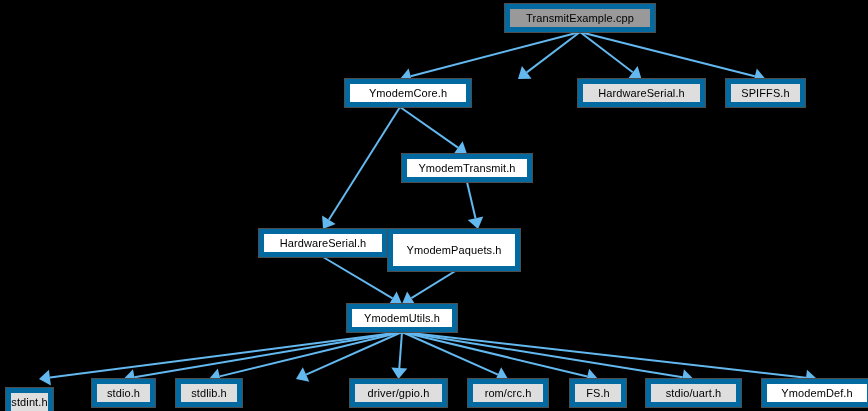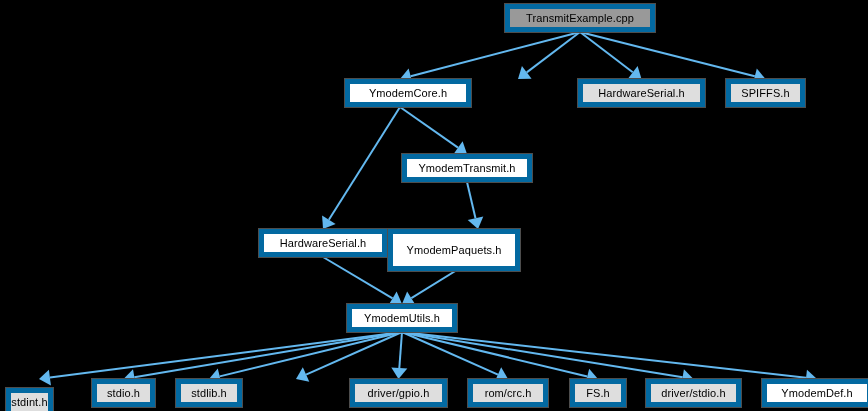--- a/index.html
+++ b/index.html
@@ -121,18 +121,18 @@
     <div class="node fill-light" style="left: 350px; top: 379px; width: 97px; height: 28px;">
       <span class="node-label">driver/gpio.h</span>
     </div>
     <div class="node fill-light" style="left: 468px; top: 379px; width: 80px; height: 28px;">
       <span class="node-label">rom/crc.h</span>
     </div>
     <div class="node fill-light" style="left: 570px; top: 379px; width: 56px; height: 28px;">
       <span class="node-label">FS.h</span>
     </div>
     <div class="node fill-light" style="left: 646px; top: 379px; width: 95px; height: 28px;">
-      <span class="node-label">driver/stdio.h</span>
+      <span class="node-label">stdio/uart.h</span>
     </div>
     <div class="node fill-white" style="left: 762px; top: 379px; width: 110px; height: 28px;">
       <span class="node-label">YmodemDef.h</span>
     </div>
   </div>
 
 </body></html>

